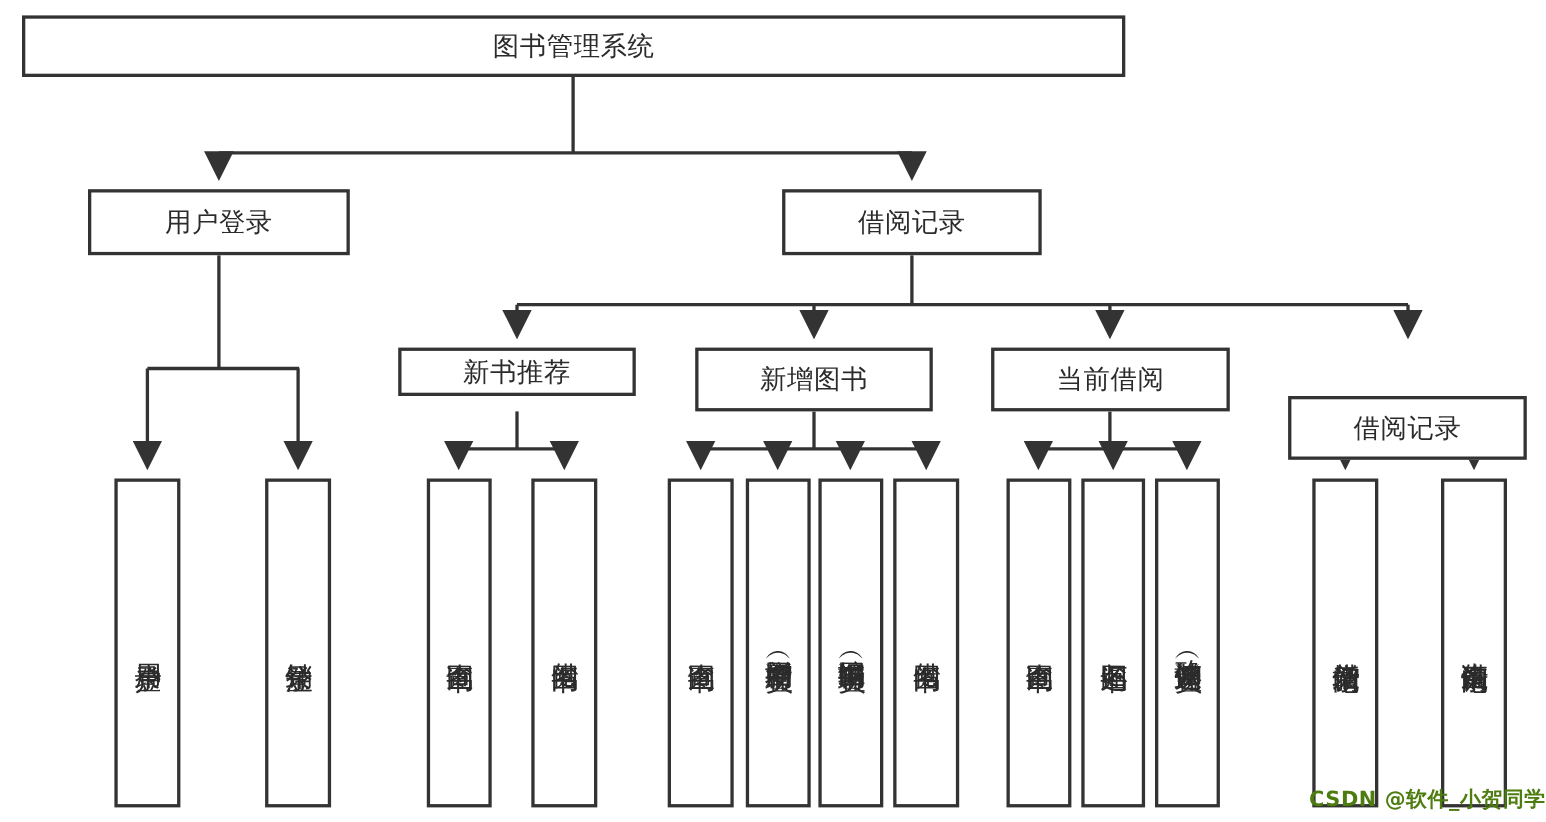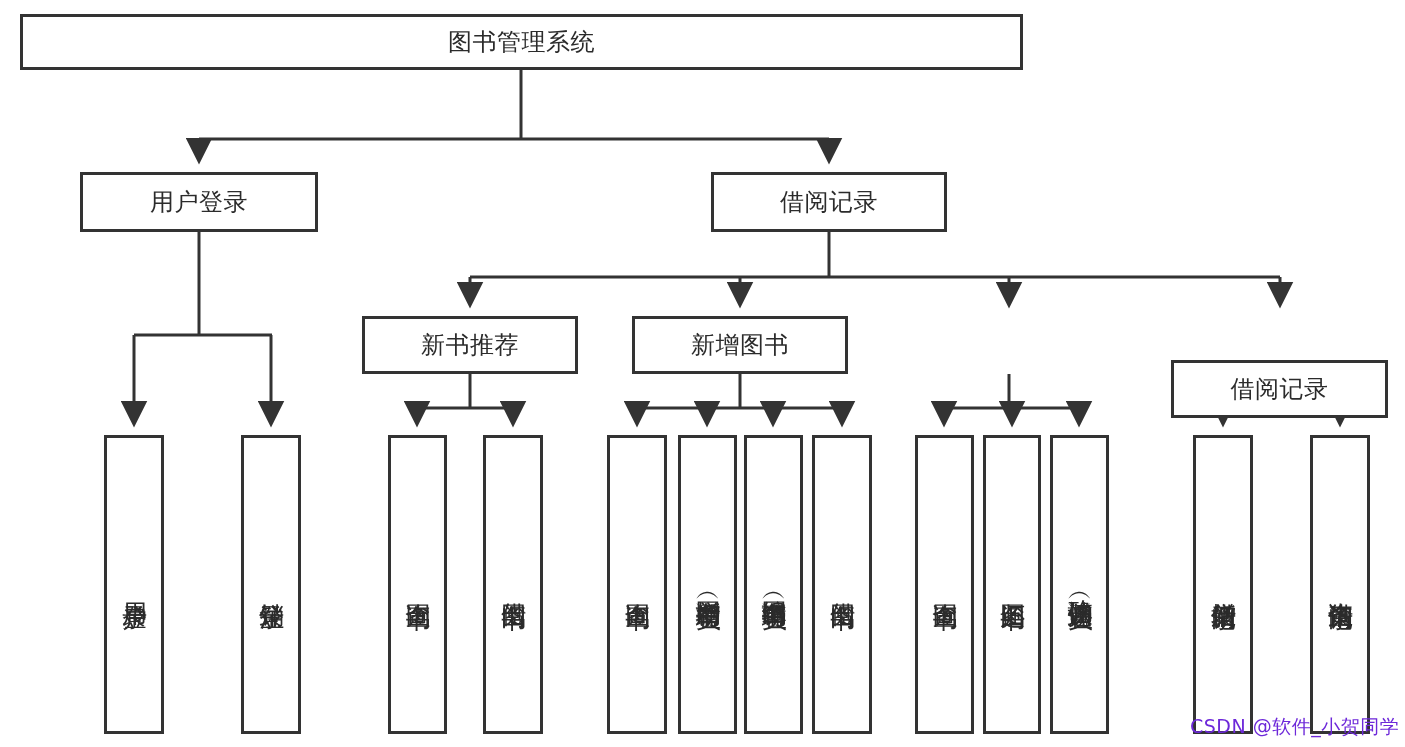--- a/index.html
+++ b/index.html
@@ -49,25 +49,26 @@
   .node.v .label {
     writing-mode: vertical-rl;
     text-orientation: upright;
     font-size: 25px;
     line-height: 1.22;
     letter-spacing: 1px;
     white-space: nowrap;
   }
   .watermark {
     position: absolute;
-    color: #6d28d9;
+    color: #4d7c0f;
     font-size: 19px;
     white-space: nowrap;
     z-index: 5;
     letter-spacing: 0.5px;
+    font-weight: bold;
   }
 </style>
 </head>
 <body>
 
 <div id="canvas">
 
   <svg id="edges" viewBox="0 0 1405 747" xmlns="http://www.w3.org/2000/svg">
     <defs>
       <marker id="arrow" markerWidth="9" markerHeight="9" refX="7.5" refY="4.5" orient="auto" markerUnits="strokeWidth">
@@ -122,25 +123,28 @@
     <span class="label">图书管理系统</span>
   </div>
 
   <div class="node h" style="left:80px; top:172px; width:238px; height:60px;">
     <span class="label">用户登录</span>
   </div>
   <div class="node h" style="left:711px; top:172px; width:236px; height:60px;">
     <span class="label">借阅记录</span>
   </div>
 
-  <div class="node h" style="left:362px; top:316px; width:216px; height:58px;">
+  <div class="node h" style="left:362px; top:316px; width:216px; height:44px;">
     <span class="label">新书推荐</span>
   </div>
   <div class="node h" style="left:632px; top:316px; width:216px; height:58px;">
     <span class="label">新增图书</span>
+  </div>
+  <div class="node h" style="left:901px; top:316px; width:217px; height:58px;">
+    <span class="label">当前借阅</span>
   </div>
   <div class="node h" style="left:1171px; top:316px; width:217px; height:58px;margin-top:44px;">
     <span class="label">借阅记录</span>
   </div>
 
   <div class="node v" style="left:104px; top:435px; width:60px; height:299px;">
     <span class="label">用户登录</span>
   </div>
   <div class="node v" style="left:241px; top:435px; width:60px; height:299px;">
     <span class="label">注销登录</span>

